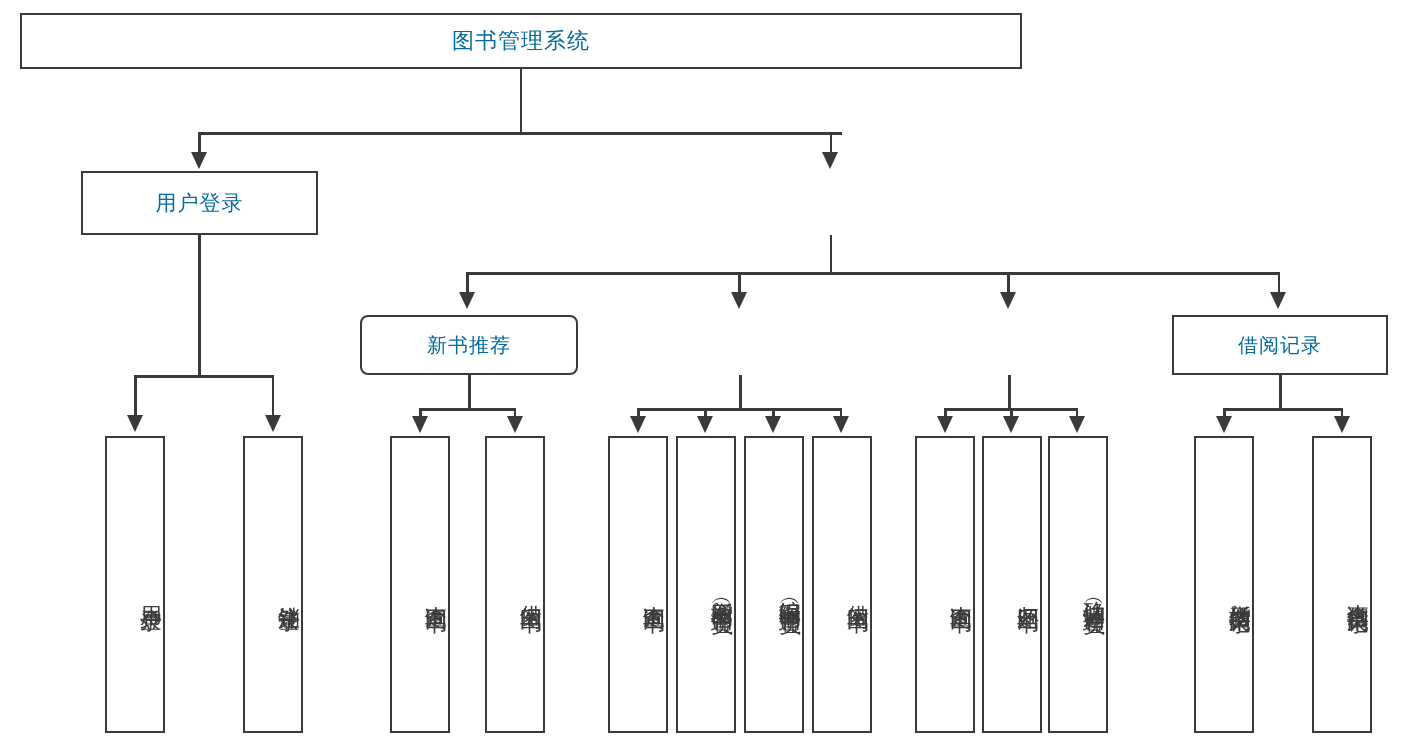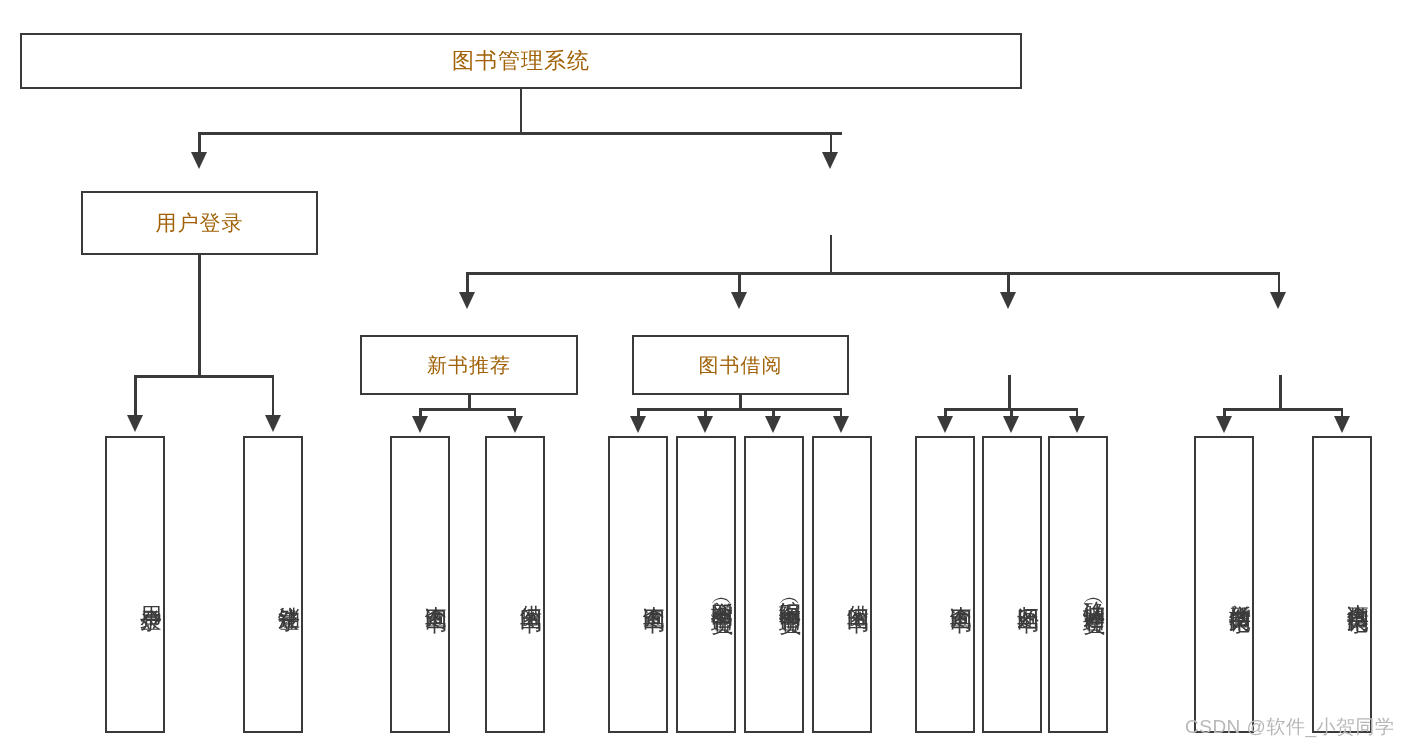--- a/index.html
+++ b/index.html
@@ -8,26 +8,25 @@
 
   
   .node{
     position:absolute;
     box-sizing:border-box;
     border:2.5px solid #3a3a3a;
     background:#ffffff;
     display:flex;
     align-items:center;
     justify-content:center;
-    color:#a16207;
+    color:#0369a1;
     font-size:21px;
     letter-spacing:1px;
     line-height:1.25;
     z-index:3;
-    margin-top:20px;
   }
   .node.root{font-size:22px;}
   .node.tier2{font-size:21px;}
   .node.tier3{font-size:20px;}
 
   
   .leaf{
     position:absolute;
     box-sizing:border-box;
     border:2.5px solid #3a3a3a;
@@ -138,25 +137,25 @@
     <div class="vline" style="left:1340.5px; top:408px; height:10px;"></div>
     <div class="arrow" style="left:1216px; top:416px;"></div>
     <div class="arrow" style="left:1334px; top:416px;"></div>
   </div>
 
   <div class="node root" style="left:20px; top:13px; width:1002px; height:56px;">图书管理系统</div>
 
   <div class="node tier2" style="left:81px; top:171px; width:237px; height:64px;">用户登录</div>
 
 
-  <div class="node tier3" style="left:360px; top:315px; width:218px; height:60px;">新书推荐</div>
-
-  <div class="node tier3" style="left:632px; top:315px; width:217px; height:60px;">图书借阅</div>
-
-
+  <div class="node tier3" style="left:360px; top:315px; width:218px; height:60px;border-radius:8px;">新书推荐</div>
+
+
+
+  <div class="node tier3" style="left:1172px; top:315px; width:216px; height:60px;">借阅记录</div>
 
   <div class="leaf" style="left:105px; top:436px; width:60px; height:297px;">
     <span>用户登录</span>
   </div>
 
   <div class="leaf" style="left:243px; top:436px; width:60px; height:297px;">
     <span>注销登录</span>
   </div>
 
   <div class="leaf" style="left:390px; top:436px; width:60px; height:297px;">
@@ -196,15 +195,14 @@
   </div>
 
   <div class="leaf" style="left:1194px; top:436px; width:60px; height:297px;">
     <span>新增借阅记录</span>
   </div>
 
   <div class="leaf" style="left:1312px; top:436px; width:60px; height:297px;">
     <span>查询借阅记录</span>
   </div>
 
-  <div class="watermark" style="left:1185px; top:714px;">CSDN @软件_小贺同学</div>
 
 </div>
 
 </body></html>

